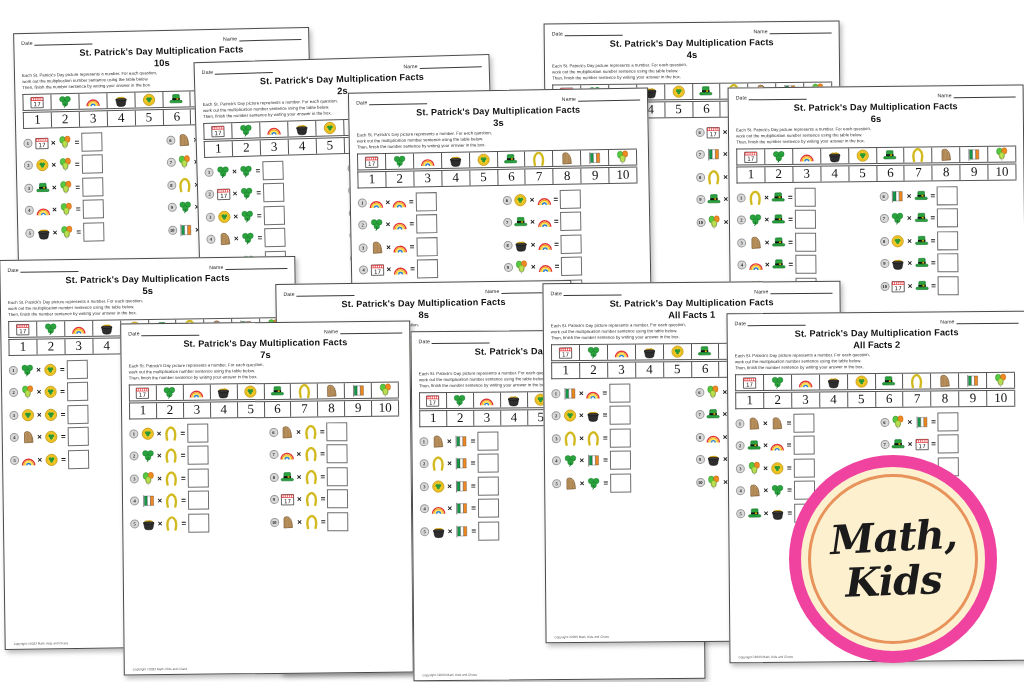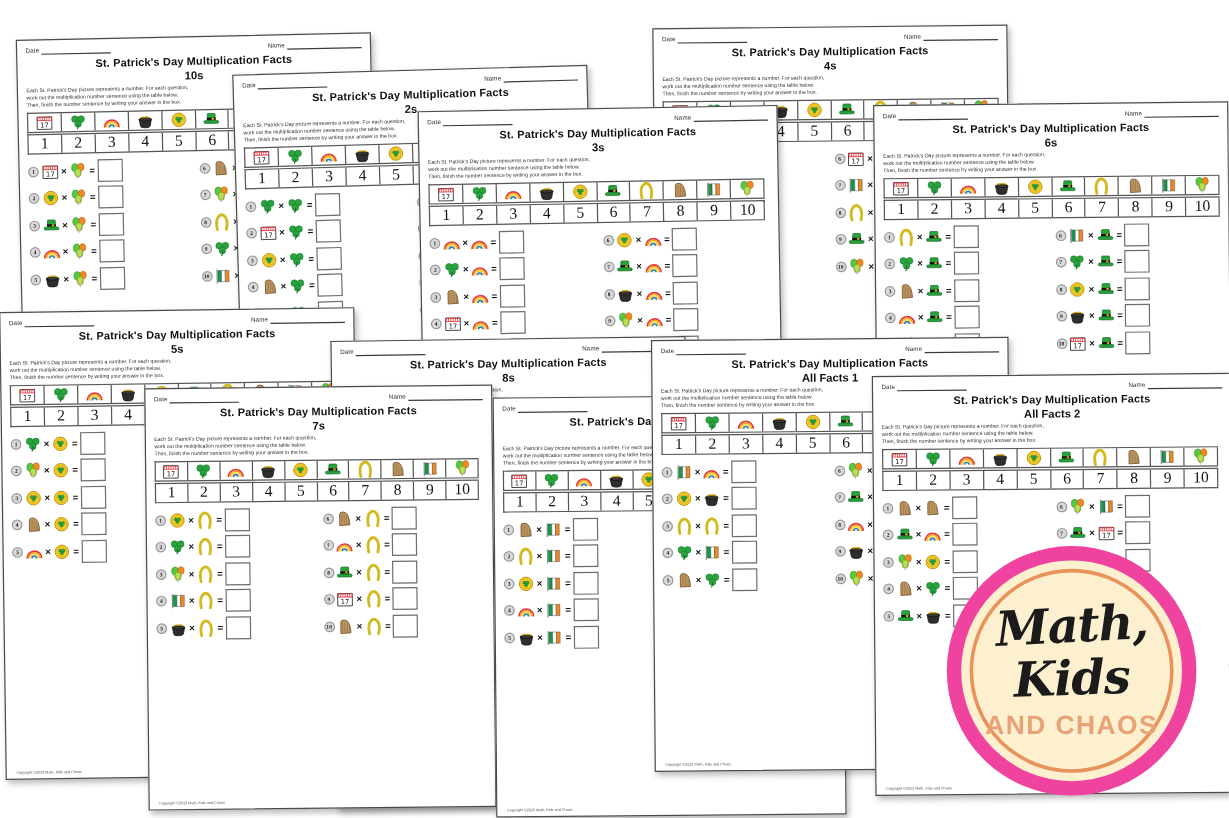--- a/index.html
+++ b/index.html
@@ -4543,16 +4543,15 @@
      <div class="copyright">Copyright ©2023 Math, Kids and Chaos</div>
     </div>
   </div>
 
 <div id="logo">
   <div class="ring2">
     <div class="ring3"></div>
     <div class="logotext">
       <span class="logo-l1">Math,</span>
       <span class="logo-l2">Kids</span>
-      <span class="logo-l3">AND CHAOS</span>
     </div>
   </div>
 </div>
 
 </body></html>

